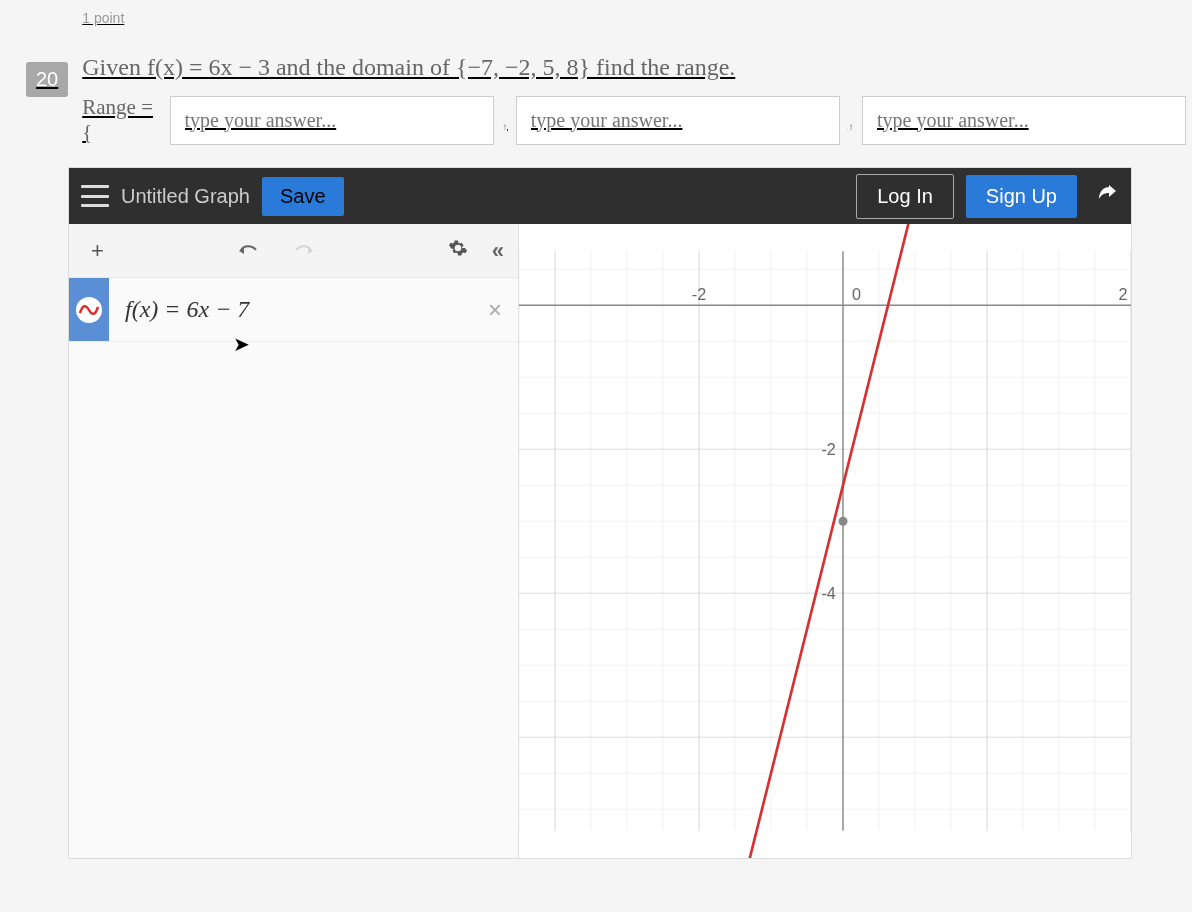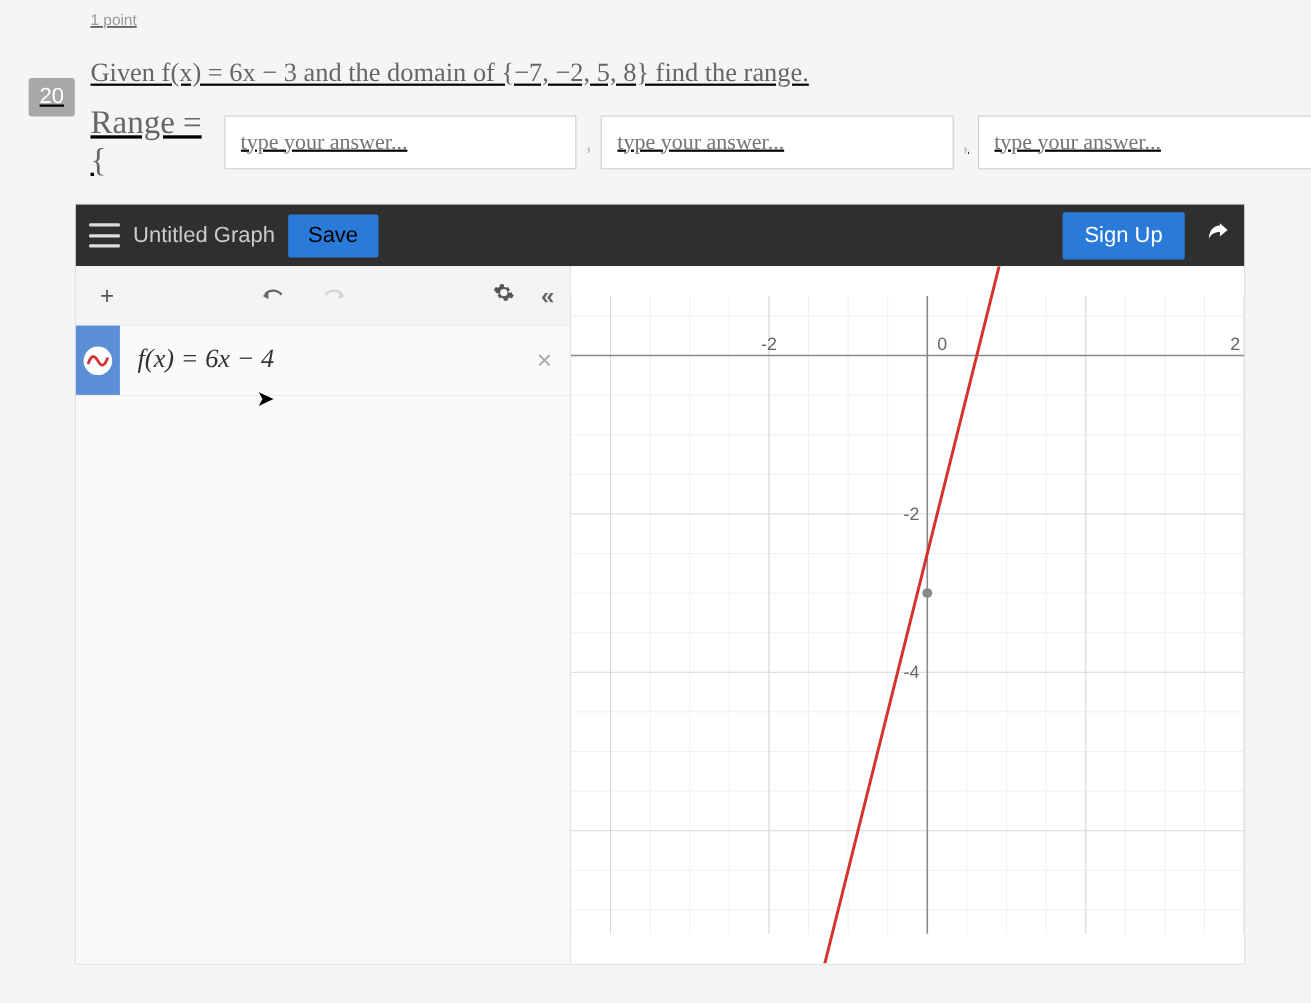--- a/index.html
+++ b/index.html
@@ -41,21 +41,21 @@
       font-family: Georgia, "Times New Roman", serif;
     }
     .answer-row {
       display: flex;
       align-items: center;
       gap: 4px;
       flex-wrap: nowrap;
     }
     .range-label {
       color: #666;
-      font-size: 30px;
+      font-size: 21px;
       font-family: Georgia, serif;
     }
     .answer-input {
       border: 1px solid #ccc;
       background: #fff;
       color: #aaa;
       font-size: 20px;
       padding: 12px 14px;
       width: 334px;
       font-family: Georgia, serif;
@@ -252,20 +252,21 @@
 <div class="graph-app">
   <div class="graph-topbar">
     <div class="hamburger">
       <span></span>
         <span></span>
         <span></span>
     </div>
     <span class="graph-title">Untitled Graph</span>
     <button class="btn btn-save">Save</button>
     <div class="topbar-spacer"></div>
+    <button class="btn btn-login">Log In</button>
     <button class="btn btn-signup">Sign Up</button>
     <span class="share-icon">
       <svg width="24" height="22" viewBox="0 0 24 22">
           <path fill="#fff" d="M14 3l7 6-7 6v-4c-5 0-8 2-10 6 0-7 4-12 10-12V3z"></path>
         </svg>
     </span>
   </div>
 
   <div class="graph-body">
     <div class="expr-panel">
@@ -294,21 +295,21 @@
       </div>
 
       <div class="expr-row">
         <div class="expr-color-tab">
           <div class="expr-wave-icon">
             <svg viewBox="0 0 20 14">
                 <path d="M1 10 Q5 -2 10 7 T19 4" fill="none" stroke="#d63030" stroke-width="2.5"></path>
               </svg>
           </div>
         </div>
-        <div class="expr-formula">f(x) = 6x − 4</div>
+        <div class="expr-formula">f(x) = 6x − 7</div>
         <div class="expr-delete">×</div>
         <div class="cursor-arrow">➤</div>
       </div>
     </div>
 
     <div class="graph-canvas">
       <svg viewBox="0 0 680 644" width="100%" height="100%">
 
         <g class="grid-minor">
           <line x1="0" y1="0" x2="0" y2="644"></line>

